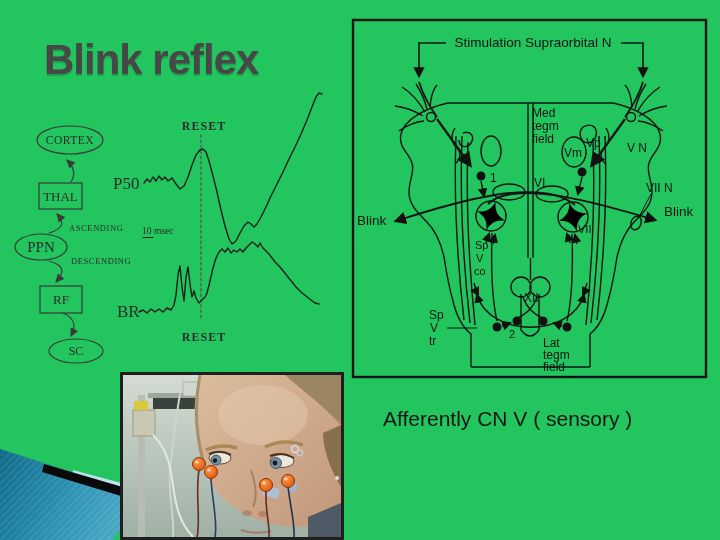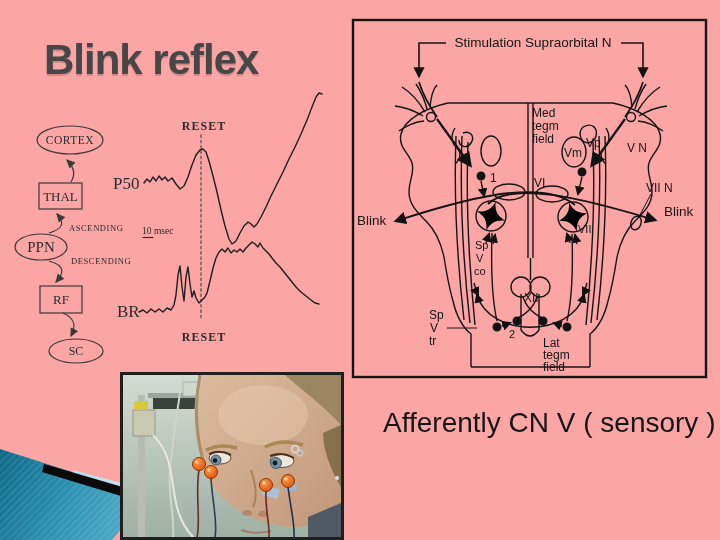--- a/index.html
+++ b/index.html
@@ -1,20 +1,20 @@
 <!DOCTYPE html>
 <html><head>
 <meta charset="utf-8">
 <style>
   html,body{margin:0;padding:0;background:#e8e8e8;}
-  .slide{position:relative;width:720px;height:540px;background:#fca5a5;overflow:hidden;
+  .slide{position:relative;width:720px;height:540px;background:#22c55e;overflow:hidden;
          font-family:"Liberation Sans",sans-serif;}
   .title{position:absolute;left:44px;top:36px;font-size:42px;font-weight:bold;
          color:#474747;letter-spacing:-1px;text-shadow:0 2px 1px rgba(0,0,0,.18);}
-  .caption{position:absolute;font-size:28px;color:#151515;z-index:5;}
+  .caption{position:absolute;font-size:21px;color:#151515;z-index:5;}
   .cap1{left:383px;top:407px}
   .cap2{left:381px;top:460px}
   svg.layer{position:absolute;left:0;top:0;z-index:1;}
   .lbl{stroke:none;fill:#141414;font-family:"Liberation Sans",sans-serif;}
   .slbl{stroke:none;fill:#2b2b2b;font-family:"Liberation Serif",serif;}
   
   .deco{position:absolute;left:0;top:440px;width:170px;height:100px;z-index:2;}
   .deco>div{position:absolute;left:0;top:0;width:100%;height:100%;}
   .deco-main{background:linear-gradient(115deg,#0d6886 0%,#2f94b4 45%,#63b9d2 100%),
              repeating-linear-gradient(135deg,rgba(255,255,255,.07) 0 2px,transparent 2px 5px);

